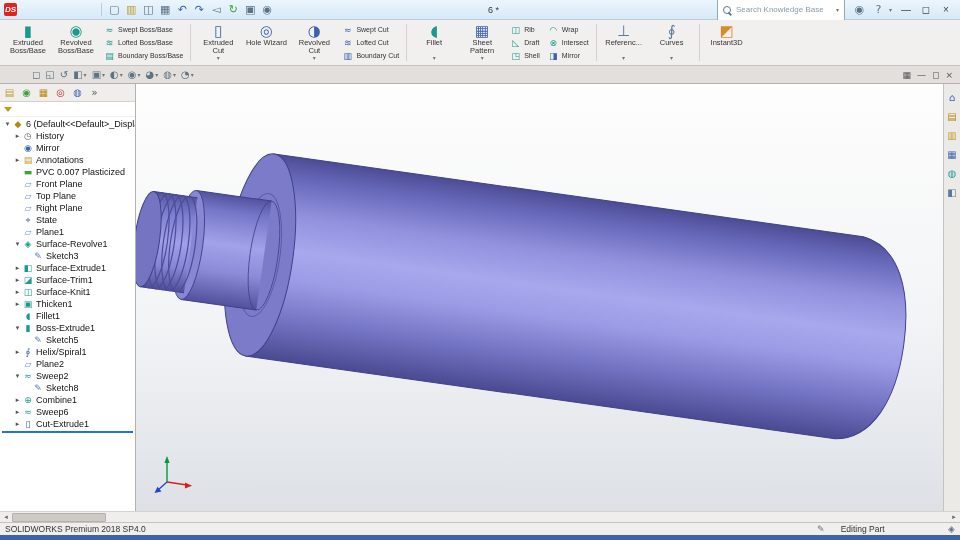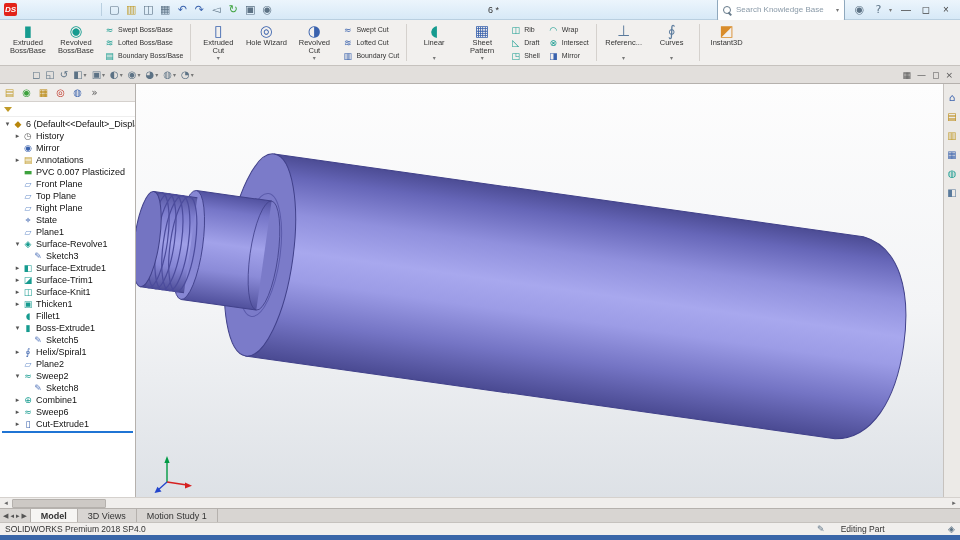--- a/index.html
+++ b/index.html
@@ -201,21 +201,21 @@
             <span class="icon" style="color: rgb(58, 98, 173);">▥</span>
             <span class="lbl">Boundary Cut</span>
           </div>
         </div>
       </div>
       <div class="group-sep"></div>
       <div class="ribbon-group">
         <div class="rb-large">
           <span class="icon" style="color: rgb(22, 155, 143);">◖</span>
           <div class="lbl">
-            <div>Linear</div>
+            <div>Fillet</div>
             <div>&nbsp;</div>
           </div>
           <span class="caret">▾</span>
         </div>
         <div class="rb-large">
           <span class="icon" style="color: rgb(58, 98, 173);">▦</span>
           <div class="lbl">
             <div>Sheet</div>
             <div>Pattern</div>
           </div>
@@ -519,33 +519,20 @@
       </div>
   </div>
 
   <div class="hscroll">
     <span class="hs-arrow">◂</span>
     <div class="hs-thumb"></div>
     <span class="spacer"></span>
     <span class="hs-arrow">▸</span>
   </div>
 
-  <div class="bottom-tabs">
-    <div class="bt-arrows" id="bt-arrows">
-        <span>◀</span>
-        <span>◂</span>
-        <span>▸</span>
-        <span>▶</span>
-      </div>
-    <div style="display:flex;" id="bottom-tabs">
-        <div class="bottom-tab active">Model</div>
-        <div class="bottom-tab">3D Views</div>
-        <div class="bottom-tab">Motion Study 1</div>
-      </div>
-  </div>
 
   <div class="statusbar">
     <span>SOLIDWORKS Premium 2018 SP4.0</span>
     <div class="status-right">
       <span class="status-icon">✎</span>
       <span>Editing Part</span>
       <span class="units">
         <span>MMGS</span>
         <span class="caret">▾</span>
       </span>

